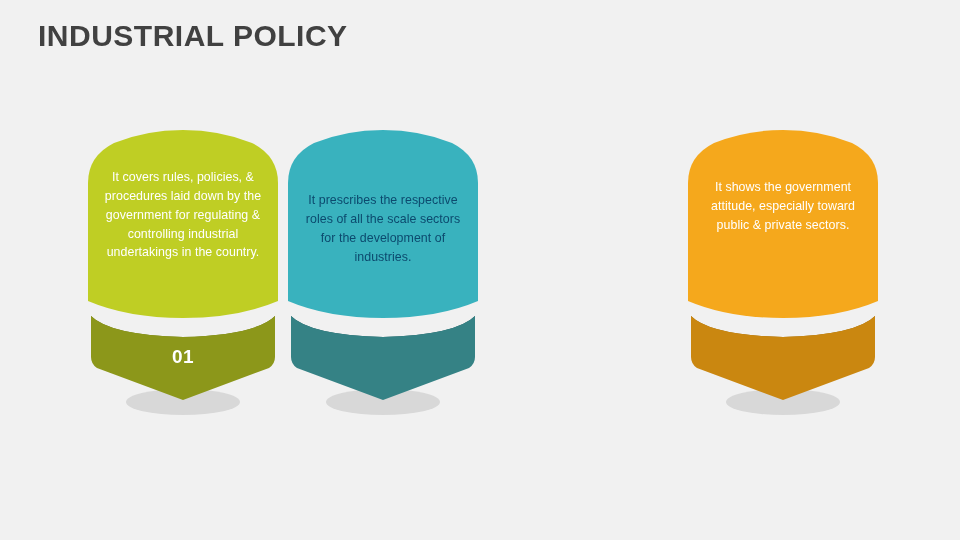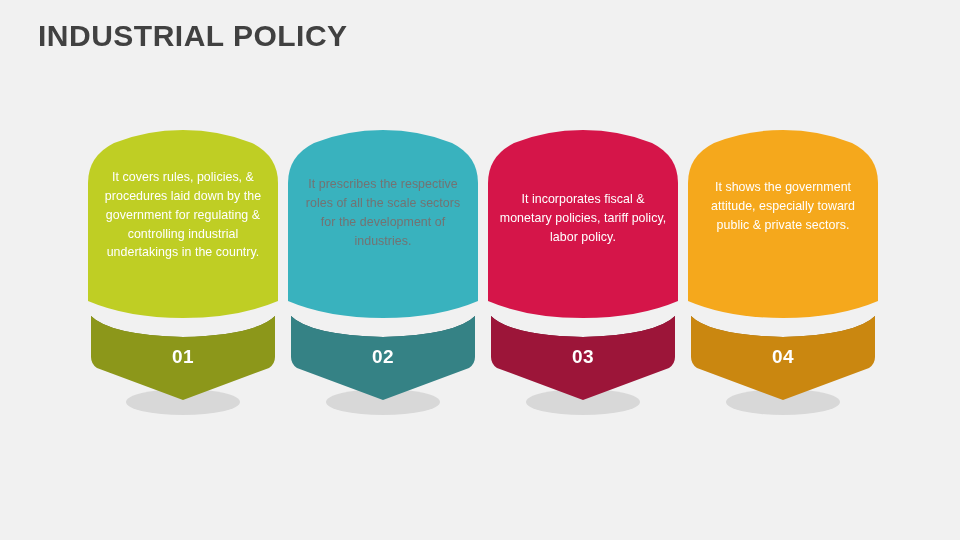--- a/index.html
+++ b/index.html
@@ -87,39 +87,27 @@
     <div class="card-number" style="color: rgb(255, 255, 255);">01</div>
   </div>
 
   <div class="card" id="card-1" style="left:288px;">
     <svg class="card-svg" viewBox="0 0 190 290">
       <ellipse class="shadow-ellipse" cx="95" cy="272" rx="57" ry="13" fill="#d8d8d8"></ellipse>
       <path class="chevron-shadow" d="M3 186 L3 194 Q22 213 95 215 Q168 213 187 194 L187 186 Q168 205 95 207 Q22 205 3 186 Z" fill="#205b60"></path>
       <path class="chevron" d="M3 186 Q22 205 95 207 Q168 205 187 186 L187 227 Q187 234 181 238 L95 270 L9 238 Q3 234 3 227 Z" fill="#358285"></path>
       <path class="body" d="M0 53 Q0 26 26 13 Q58 0 95 0 Q132 0 164 13 Q190 26 190 53 L190 171 Q150 188 95 188 Q40 188 0 171 Z" fill="#39b2be"></path>
     </svg>
-    <div class="card-text" style="top: 45px; color: #737373;">It prescribes the respective roles of all the scale sectors for the development of industries.</div>
-    <div class="card-number" style="color: rgb(255, 255, 255);">02</div>
+    <div class="card-text" style="top: 61px; color: #0c4a6e;">It prescribes the respective roles of all the scale sectors for the development of industries.</div>
   </div>
 
-  <div class="card" id="card-2" style="left:488px;">
-    <svg class="card-svg" viewBox="0 0 190 290">
-      <ellipse class="shadow-ellipse" cx="95" cy="272" rx="57" ry="13" fill="#d8d8d8"></ellipse>
-      <path class="chevron-shadow" d="M3 186 L3 194 Q22 213 95 215 Q168 213 187 194 L187 186 Q168 205 95 207 Q22 205 3 186 Z" fill="#6d0e28"></path>
-      <path class="chevron" d="M3 186 Q22 205 95 207 Q168 205 187 186 L187 227 Q187 234 181 238 L95 270 L9 238 Q3 234 3 227 Z" fill="#9c1539"></path>
-      <path class="body" d="M0 53 Q0 26 26 13 Q58 0 95 0 Q132 0 164 13 Q190 26 190 53 L190 171 Q150 188 95 188 Q40 188 0 171 Z" fill="#d51549"></path>
-    </svg>
-    <div class="card-text" style="top: 60px; color: rgb(255, 255, 255);">It incorporates fiscal &amp; monetary policies, tariff policy, labor policy.</div>
-    <div class="card-number" style="color: rgb(255, 255, 255);">03</div>
-  </div>
 
   <div class="card" id="card-3" style="left:688px;">
     <svg class="card-svg" viewBox="0 0 190 290">
       <ellipse class="shadow-ellipse" cx="95" cy="272" rx="57" ry="13" fill="#d8d8d8"></ellipse>
       <path class="chevron-shadow" d="M3 186 L3 194 Q22 213 95 215 Q168 213 187 194 L187 186 Q168 205 95 207 Q22 205 3 186 Z" fill="#9c680a"></path>
       <path class="chevron" d="M3 186 Q22 205 95 207 Q168 205 187 186 L187 227 Q187 234 181 238 L95 270 L9 238 Q3 234 3 227 Z" fill="#ca8710"></path>
       <path class="body" d="M0 53 Q0 26 26 13 Q58 0 95 0 Q132 0 164 13 Q190 26 190 53 L190 171 Q150 188 95 188 Q40 188 0 171 Z" fill="#f5a81c"></path>
     </svg>
     <div class="card-text" style="top: 48px; color: rgb(255, 255, 255);">It shows the government attitude, especially toward public &amp; private sectors.</div>
-    <div class="card-number" style="color: rgb(255, 255, 255);">04</div>
   </div>
 
 </div>
 
 </body></html>

